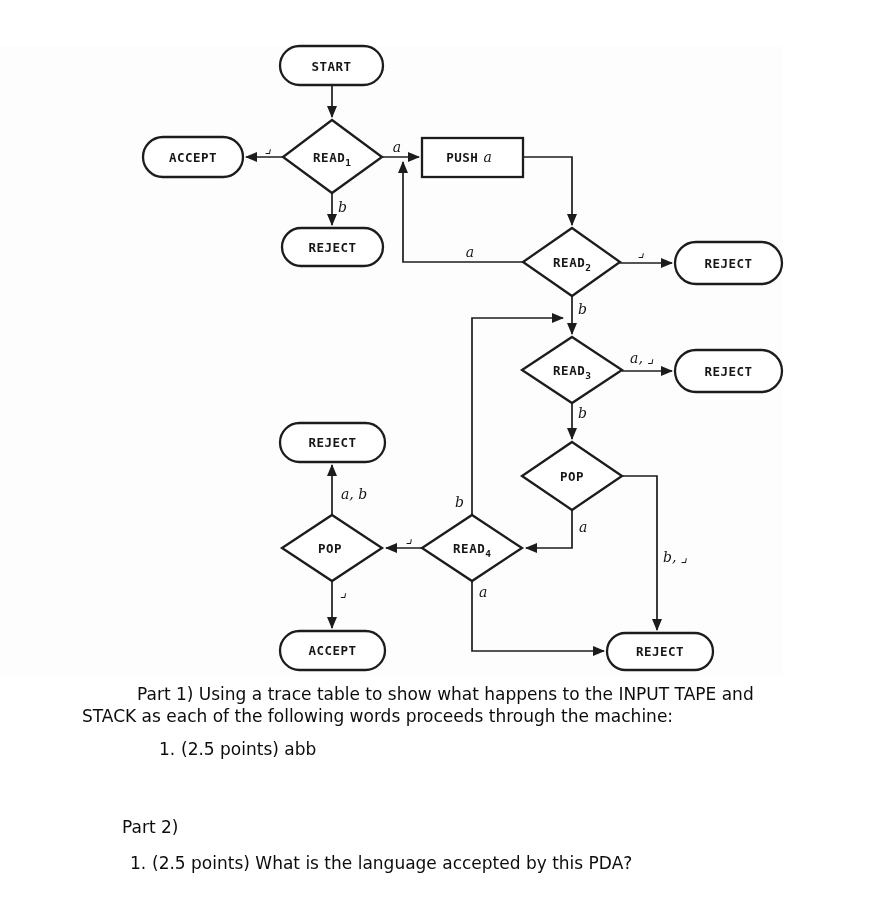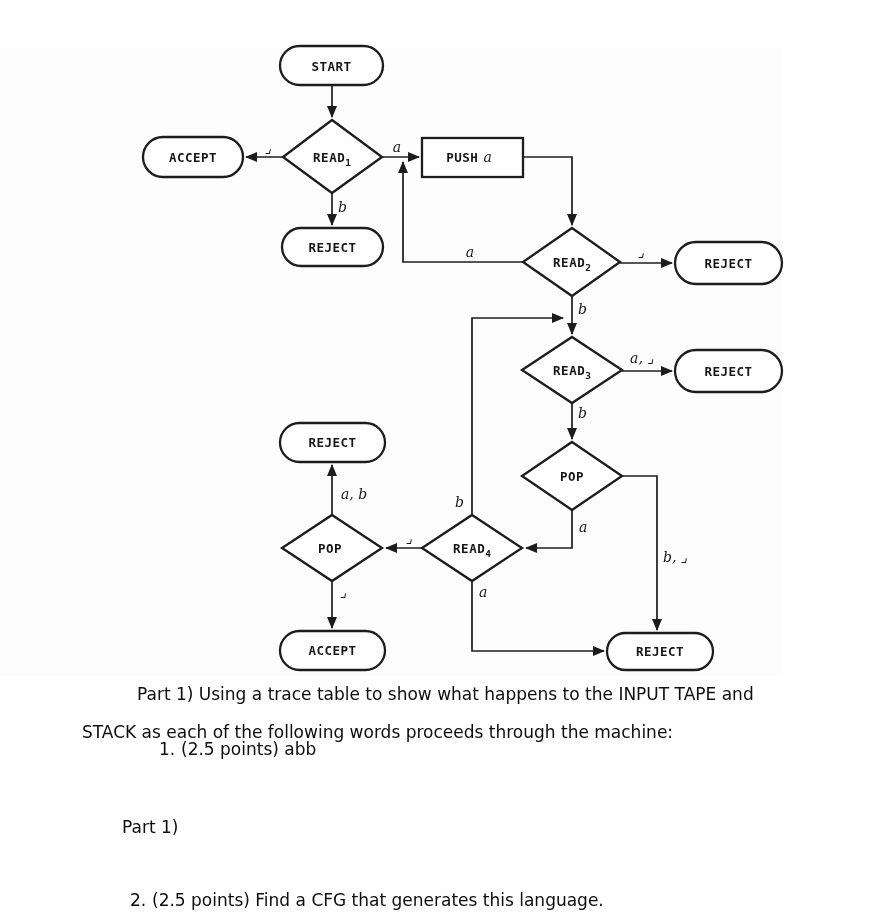--- a/index.html
+++ b/index.html
@@ -168,25 +168,25 @@
       <text class="nlbl" x="332.5" y="655" text-anchor="middle">ACCEPT</text>
     </g>
 
     <g>
       <rect class="shape" x="607" y="633" width="106" height="37" rx="18.5"></rect>
       <text class="nlbl" x="660" y="656" text-anchor="middle">REJECT</text>
     </g>
   </svg>
 
   <div class="qtext" style="left:137px; top:684px;">Part 1) Using a trace table to show what happens to the INPUT TAPE and</div>
-  <div class="qtext" style="left:82px;  top:706px;margin-top:16px;">STACK as each of the following words proceeds through the machine:</div>
+  <div class="qtext" style="left:82px;  top:706px;">STACK as each of the following words proceeds through the machine:</div>
 
   <div class="q-item" style="left:130px; top:739px;margin-left:29px;">
     <span class="num">1.</span><span>(2.5 points) abb</span>
   </div>
 
-  <div class="qtext" style="left:122px; top:817px;">Part 1)</div>
+  <div class="qtext" style="left:122px; top:817px;">Part 2)</div>
 
-  <div class="q-item" style="left:130px; top:890px;">
-    <span class="num">2.</span><span>(2.5 points) Find a CFG that generates this language.</span>
+  <div class="q-item" style="left:130px; top:853px;">
+    <span class="num">1.</span><span>(2.5 points) What is the language accepted by this PDA?</span>
   </div>
 
 </div>
 
 </body></html>

